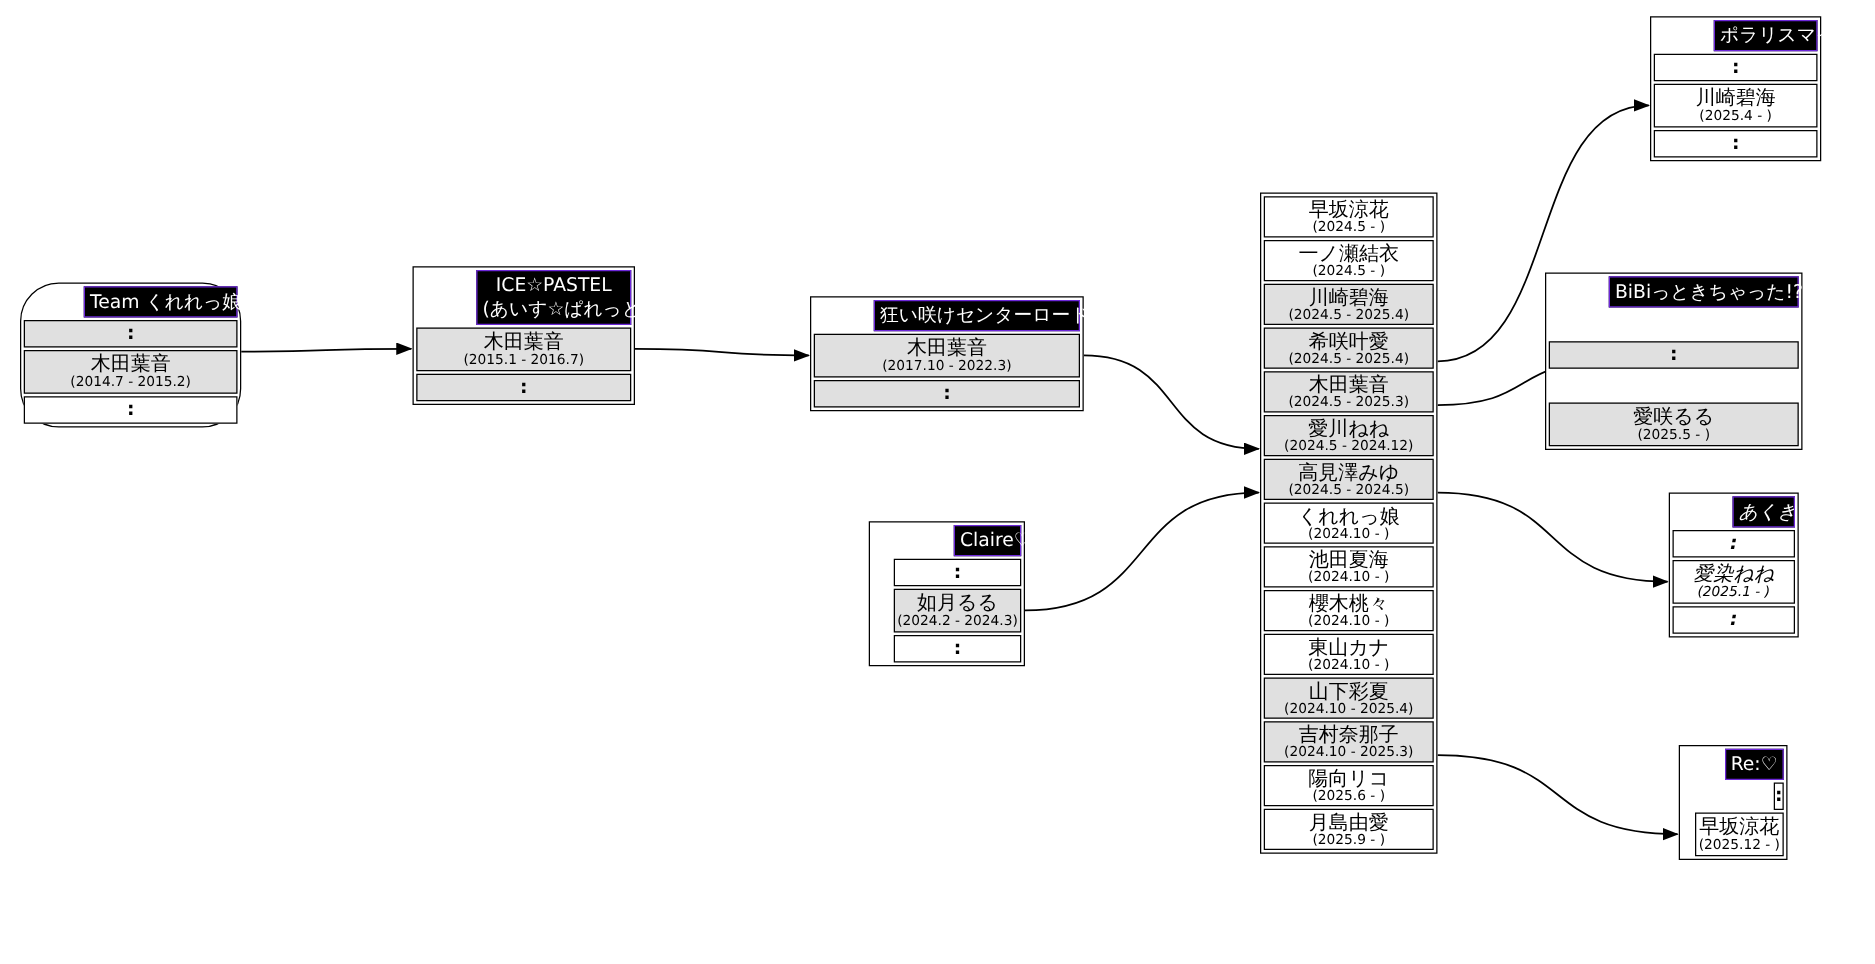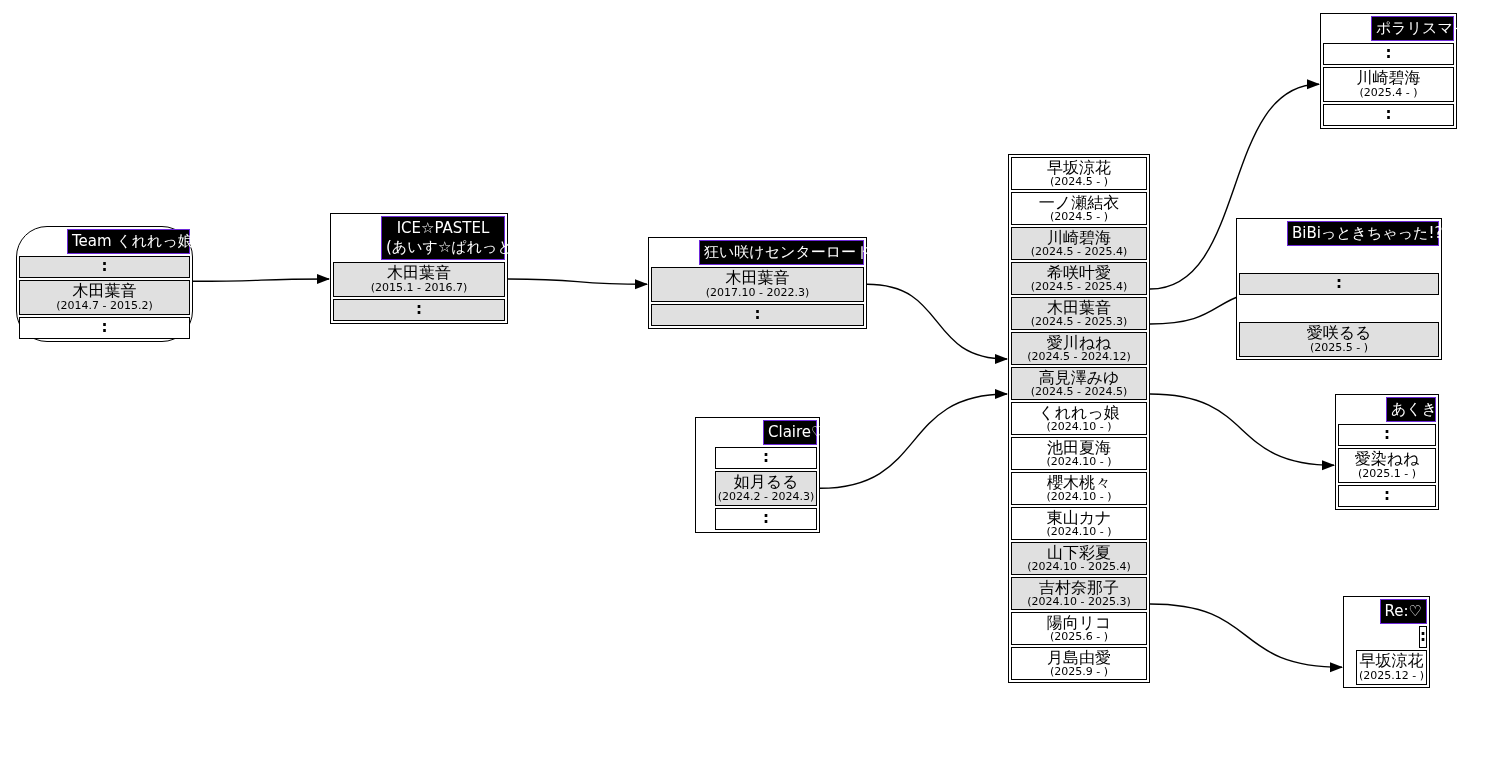--- a/index.html
+++ b/index.html
@@ -35,21 +35,21 @@
   .member-dates { font-size:11px; line-height:1.1; white-space:nowrap; }
   
   #box-0 { left:16px;   top:226px; width:177px;border-radius:31px; }
   #box-1 { left:330px;  top:213px; width:178px; }
   #box-2 { left:648px;  top:237px; width:219px; }
   #box-3 { left:695px;  top:417px; width:125px;padding-left:19px; }
   #box-4 { left:1008px; top:154px; width:142px; }
   #box-4 .row.member { height:33px; }
   #box-5 { left:1320px; top:13px;  width:137px; }
   #box-6 { left:1236px; top:218px; width:206px;gap:27px; }
-  #box-7 { left:1335px; top:394px; width:104px; }
+  #box-7 { left:1335px; top:394px; width:104px;font-style:italic; }
   #box-8 { left:1343px; top:596px; width:87px;align-items:flex-end;  }
 </style>
 </head>
 <body>
 
 <svg id="arrows" viewBox="0 0 1500 771" xmlns="http://www.w3.org/2000/svg">
   <defs>
     <marker id="ah" markerUnits="userSpaceOnUse" markerWidth="16" markerHeight="12" refX="12" refY="5" orient="auto">
       <path d="M0,0 L13,5 L0,10 z" fill="#000"></path>
     </marker>

